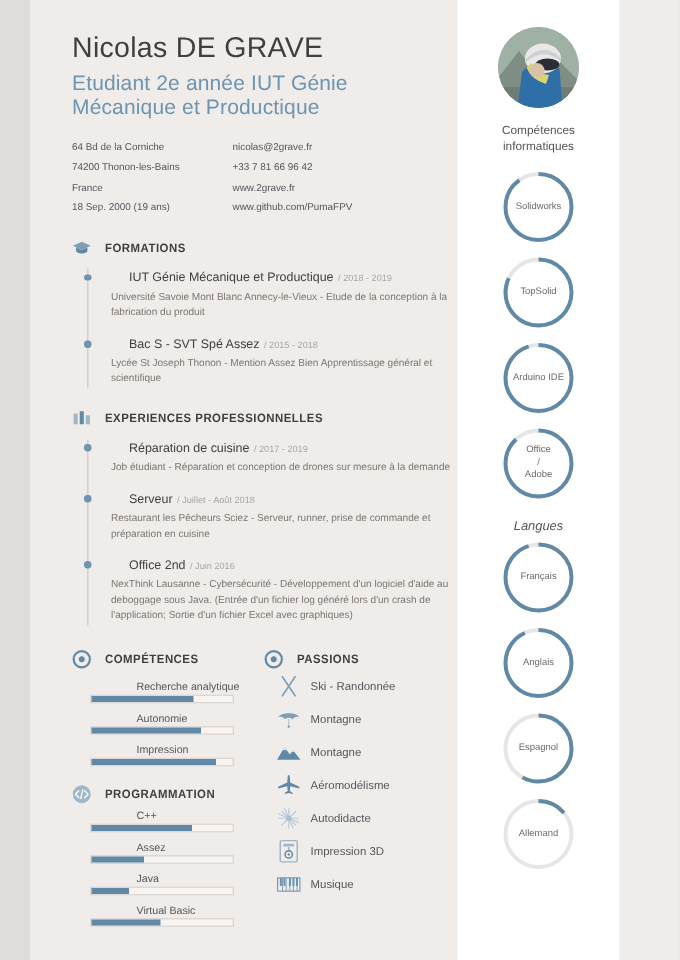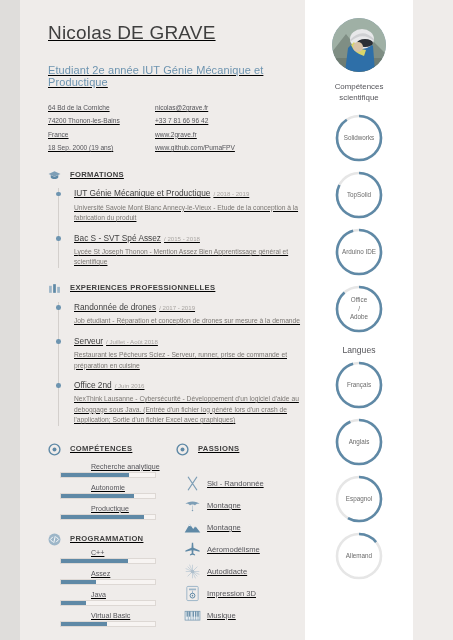--- a/index.html
+++ b/index.html
@@ -10,35 +10,34 @@
     overflow:hidden;
   }
   .page{
     position:absolute;left:20px;top:0;width:433px;height:640px;
     background:#efecea;
     display:flex;
   }
   .left{
     width:285px;height:640px;position:relative;background:#efecea;
     box-sizing:border-box;
-    text-decoration:underline;
   }
   .right{
     width:108px;height:640px;background:#ffffff;position:relative;
     box-sizing:border-box;
   }
 
   
   .header{padding:22px 0 0 28px;}
   .name{
     font-size:19px;color:#3f3f3f;font-weight:400;letter-spacing:.2px;
     white-space:nowrap;
   }
   .subtitle{
-    font-size:11px;color:#6d94b0;margin-top:20px;letter-spacing:.1px;
+    font-size:14px;color:#6d94b0;margin-top:3px;letter-spacing:.1px;
   }
   .contact{
     margin-top:13px;display:flex;font-size:6.6px;color:#55555a;line-height:2.02;
   }
   .contact .col1{width:107px;}
   .contact .col2{width:150px;}
   .contact div{white-space:nowrap;}
 
   
   .section{margin:13px 0 0 28px;}
@@ -50,42 +49,42 @@
   .sec-ico{width:13px;height:13px;display:block;flex:none;}
 
   .entries{margin:7px 0 0 10px;border-left:1px solid #d3cfcc;padding-left:0;}
   .entry{position:relative;padding:0 0 0 15px;margin-bottom:9px;}
   .entry:last-child{margin-bottom:0;}
   .dot{
     position:absolute;left:-3px;top:3.5px;width:4.6px;height:4.6px;border-radius:50%;
     background:#6d94b0;
   }
   .e-title{font-size:8.3px;color:#3f3f3f;display:flex;align-items:baseline;gap:3px;}
-  .e-title .t{white-space:nowrap;}
+  .e-title .t{white-space:nowrap;margin-left:12px;}
   .e-date{font-size:6.1px;color:#a9a5a2;white-space:nowrap;}
   .e-desc{
     font-size:6.7px;color:#7b7773;line-height:1.55;margin-top:4.5px;
     max-width:232px;
   }
 
   
   .bottom{display:flex;margin-top:16px;}
   .bcol-l{width:163px;padding-left:28px;box-sizing:border-box;}
   .bcol-r{width:162px;padding-left:12px;box-sizing:border-box;}
 
   .bars{margin:7px 0 0 12px;}
   .bar-row{margin-bottom:6px;}
   .bar-label{font-size:7.1px;color:#55555a;margin-bottom:1.5px;padding-left:31px;}
   .bar-track{
     width:96px;height:5.5px;background:#f7f4f2;border:1px solid #ddd8d4;
     box-sizing:border-box;
   }
   .bar-fill{height:100%;background:#5f89a6;}
 
-  .passions{margin:17px 0 0 8px;}
+  .passions{margin:0 0 0 8px;}
   .p-row{display:flex;align-items:center;gap:6px;height:22px;}
   .p-ico{width:17px;height:17px;flex:none;display:block;}
   .p-label{font-size:7.6px;color:#55555a;white-space:nowrap;}
 
   
   .avatar{
     width:54px;height:54px;border-radius:50%;margin:18px auto 0;overflow:hidden;
     position:relative;background:#8fa6b4;
   }
   .avatar svg{display:block;}
@@ -96,21 +95,21 @@
   .ring{
     width:52px;height:52px;margin:0 auto 5px;position:relative;
   }
   .ring svg{display:block;transform:rotate(-90deg);}
   .ring .lbl{
     position:absolute;left:0;top:0;width:52px;height:52px;
     display:flex;flex-direction:column;align-items:center;justify-content:center;
     font-size:6.3px;color:#6a6a6a;text-align:center;line-height:1.35;
   }
   .rtitle2{
-    text-align:center;font-size:8.6px;color:#55555a;margin-top:10px;margin-bottom:4px;
+    text-align:center;font-size:8.6px;color:#55555a;margin-top:10px;margin-bottom:4px;font-style:italic;
   }
 </style>
 </head>
 <body>
 
 <div class="page">
 
   <div class="left">
 
     <div class="header">
@@ -170,21 +169,21 @@
             <rect x="9.5" y="4" width="5" height="16" fill="#5f89a6"></rect>
             <rect x="17" y="9" width="5" height="11" fill="#9db6c8"></rect>
           </svg>
         </span>
         <span class="sec-title">EXPERIENCES PROFESSIONNELLES</span>
       </div>
       <div class="entries">
         <div class="entry">
           <span class="dot"></span>
           <div class="e-title">
-            <span class="t">Randonnée  de drones</span>
+            <span class="t">Réparation  de cuisine</span>
             <span class="e-date">/ 2017 -  2019</span>
           </div>
           <div class="e-desc">Job étudiant - Réparation et conception de drones sur mesure à la demande</div>
         </div>
         <div class="entry">
           <span class="dot"></span>
           <div class="e-title">
             <span class="t">Serveur</span>
             <span class="e-date">/ Juillet - Août 2018</span>
           </div>
@@ -222,21 +221,21 @@
                 <div class="bar-fill" style="width: 72%;"></div>
               </div>
             </div>
             <div class="bar-row">
               <div class="bar-label">Autonomie</div>
               <div class="bar-track">
                 <div class="bar-fill" style="width: 78%;"></div>
               </div>
             </div>
             <div class="bar-row">
-              <div class="bar-label">Productique</div>
+              <div class="bar-label">Impression</div>
               <div class="bar-track">
                 <div class="bar-fill" style="width: 88%;"></div>
               </div>
             </div>
           </div>
         </div>
 
         <div style="margin-top:12px;">
           <div class="sec-head">
             <span class="sec-ico">
@@ -399,21 +398,21 @@
           <path d="M18 22 q12 -13 24 -1 l0 2 q-12 -10 -24 1 z" fill="#cfd0d3"></path>
           <ellipse cx="33" cy="25" rx="8" ry="4" fill="#2b2f35"></ellipse>
           <path d="M22 24 q4 7 12 8 l-2 6 q-10 -3 -13 -11 z" fill="#d9d56a"></path>
           <circle cx="26" cy="29" r="5" fill="#d8c3a8"></circle>
         </g>
       </svg>
     </div>
 
     <div class="rtitle">
       <div>Compétences</div>
-      <div>scientifique</div>
+      <div>informatiques</div>
     </div>
 
     <div class="rings">
       <div class="ring">
         <svg width="52" height="52" viewBox="0 0 52 52">
           <circle cx="26" cy="26" r="22" fill="none" stroke="#e6e6e6" stroke-width="2.6"></circle>
           <circle class="ring-arc" cx="26" cy="26" r="22" fill="none" stroke="#5f89a6" stroke-width="2.6" stroke-linecap="butt" stroke-dasharray="124.4070690821558 138.23007675795088"></circle>
         </svg>
         <div class="lbl">
           <span>Solidworks</span>

